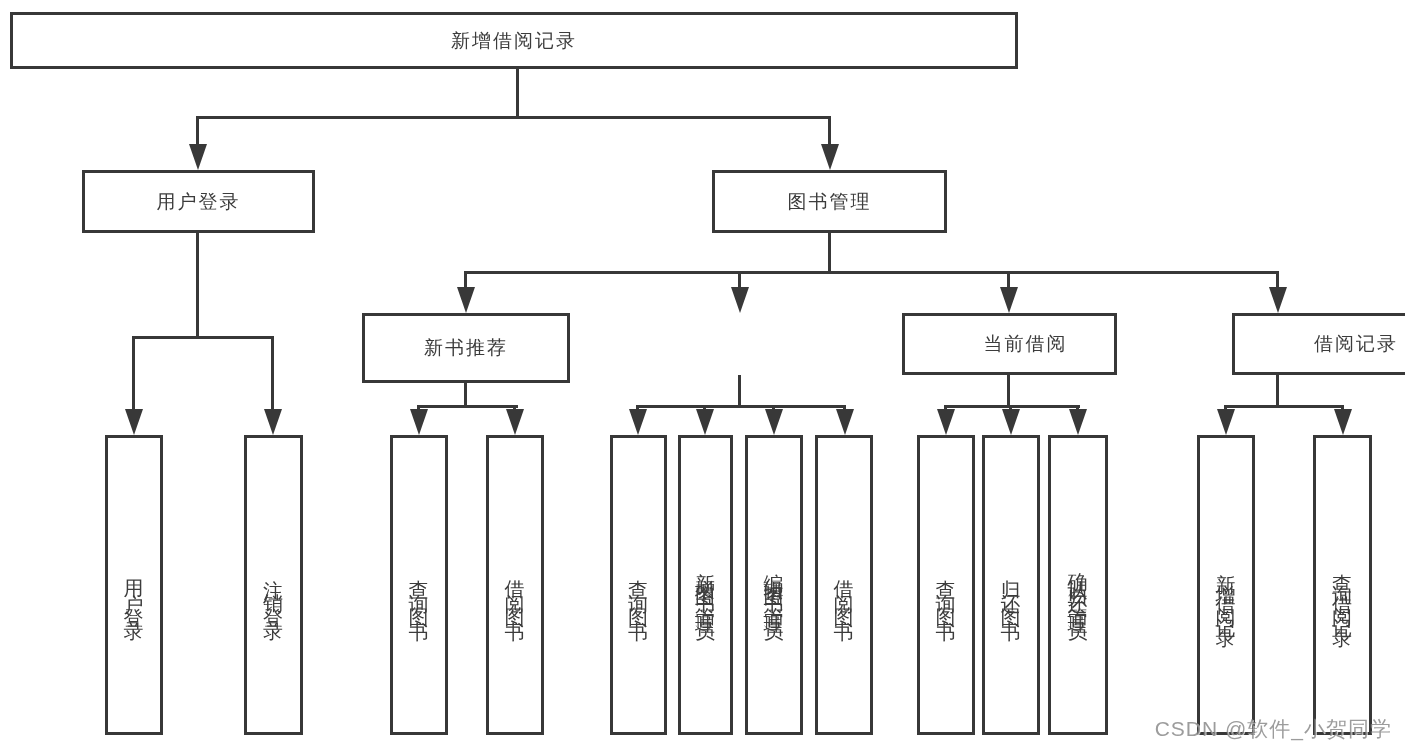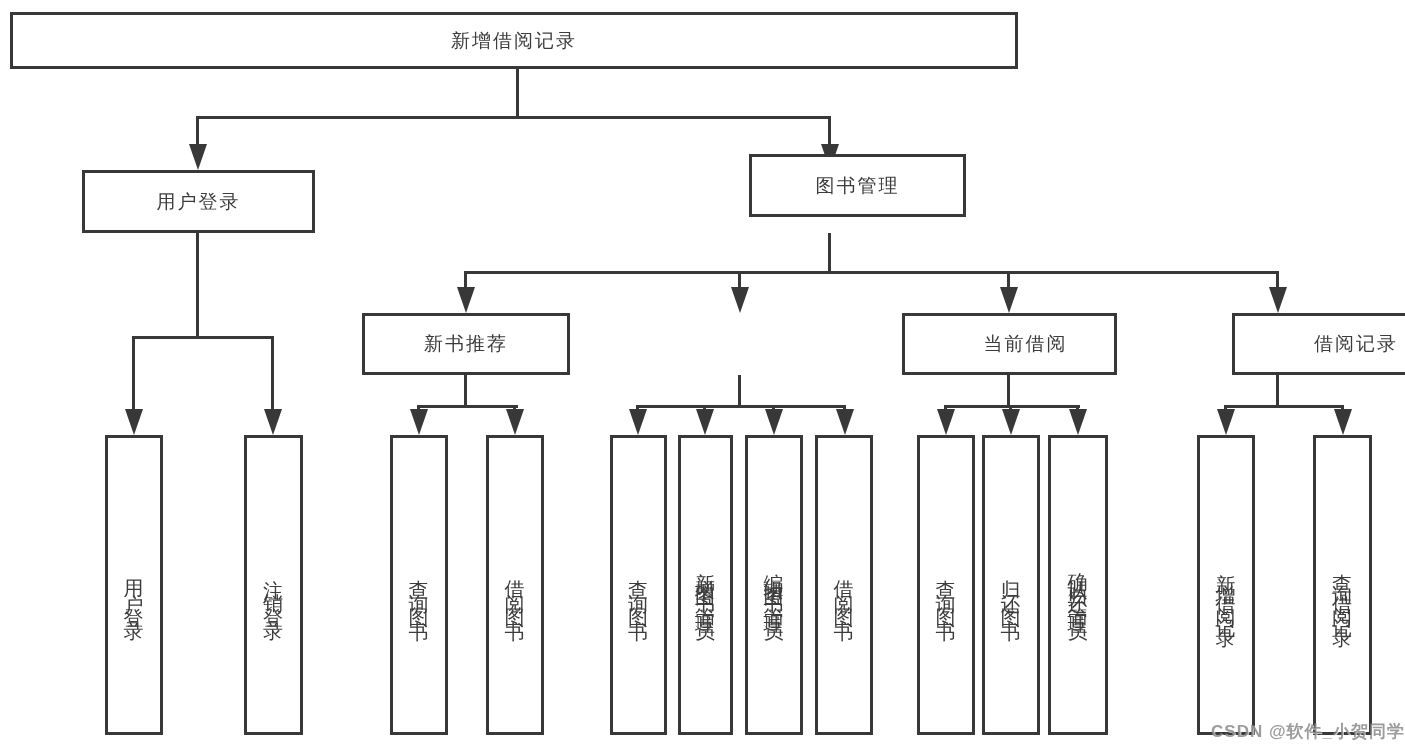--- a/index.html
+++ b/index.html
@@ -41,28 +41,27 @@
   .vl { position: absolute; width: 3px;  background: #383838; z-index: 1; }
   .arr {
     position: absolute; width: 0; height: 0; z-index: 1;
     border-left: 9px solid transparent;
     border-right: 9px solid transparent;
     border-top: 26px solid #383838;
   }
 
   .watermark {
     position: absolute;
-    right: 0; bottom: 4px;
-    font-size: 17px;
+    right: 13px; bottom: 4px;
+    font-size: 21px;
     color: rgba(128,128,128,0.78);
     letter-spacing: 1px;
     z-index: 5;
     text-shadow: 1px 1px 0 rgba(255,255,255,0.7);
     white-space: nowrap;
-    font-weight: bold;
   }
 </style>
 </head>
 <body>
 
 <div class="stage">
 
   <div class="vl" style="left:516px; top:67px;  height:49px;"></div>
   <div class="hl" style="left:196px; top:116px; width:635px;"></div>
   <div class="vl" style="left:196px; top:116px; height:32px;"></div>
@@ -122,25 +121,25 @@
   <div class="vl" style="left:1341px; top:405px; height:10px;"></div>
   <div class="arr" style="left:1334px; top:409px;"></div>
 
   <div class="box" style="left:10px; top:12px; width:1008px; height:57px;">
     <span class="h-label">新增借阅记录</span>
   </div>
 
   <div class="box" style="left:82px; top:170px; width:233px; height:63px;">
     <span class="h-label">用户登录</span>
   </div>
-  <div class="box" style="left:712px; top:154px; width:217px; height:63px;margin-left:37px;">
+  <div class="box" style="left:712px; top:170px; width:235px; height:63px;">
     <span class="h-label">图书管理</span>
   </div>
 
-  <div class="box" style="left:362px; top:313px; width:208px; height:62px;">
+  <div class="box" style="left:362px; top:313px; width:208px; height:70px;">
     <span class="h-label">新书推荐</span>
   </div>
   <div class="box" style="left:902px; top:313px; width:215px; height:62px;padding-left:32px;">
     <span class="h-label">当前借阅</span>
   </div>
   <div class="box" style="left:1232px; top:313px; width:248px; height:62px;align-items:center;">
     <span class="h-label">借阅记录</span>
   </div>
 
   <div class="box" style="left:105px; top:435px; width:58px; height:300px;">

